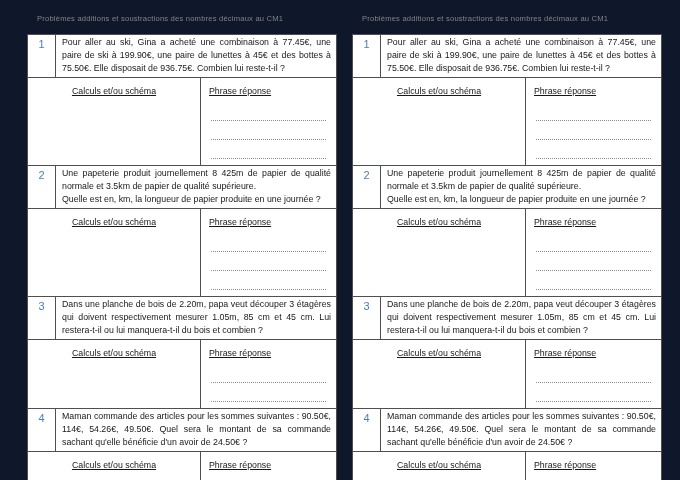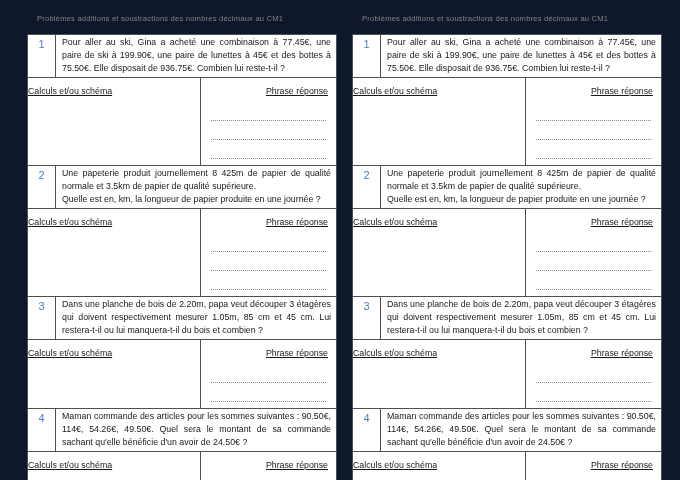--- a/index.html
+++ b/index.html
@@ -49,24 +49,24 @@
     line-height: 13px;
     text-align: justify;
     padding: 1px 5px 2px 6px;
     white-space: pre-line;
     color: #181818;
   }
   .work-row { display: flex; }
   .calc-cell {
     flex: 0 0 173px;
     border-right: 1px solid #4f4f4f;
-    text-align: left;
+    text-align: center;
     padding-top: 2px;
   }
-  .phrase-cell { flex: 1; text-align: right; padding: 2px 8px 6px 8px; }
+  .phrase-cell { flex: 1; text-align: left; padding: 2px 8px 6px 8px; }
   .cell-header {
     font-size: 8.8px;
     text-decoration: underline;
     color: #181818;
   }
   .answer-lines { margin-top: 4px; }
   .dotted-line {
     height: 19px;
     border-bottom: 1.6px dotted #8c8c8c;
     margin: 0 2px;

